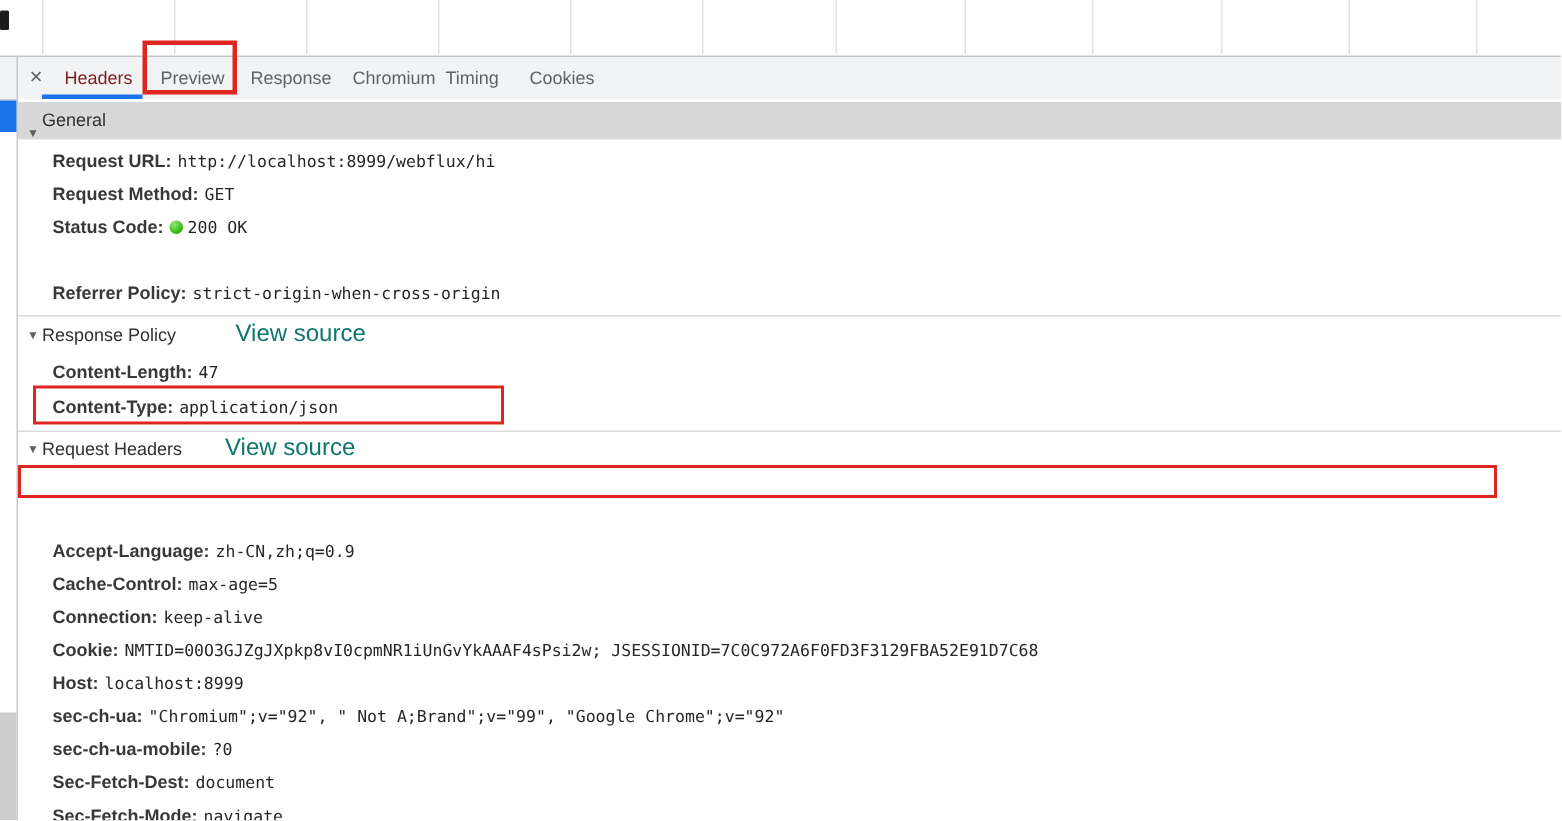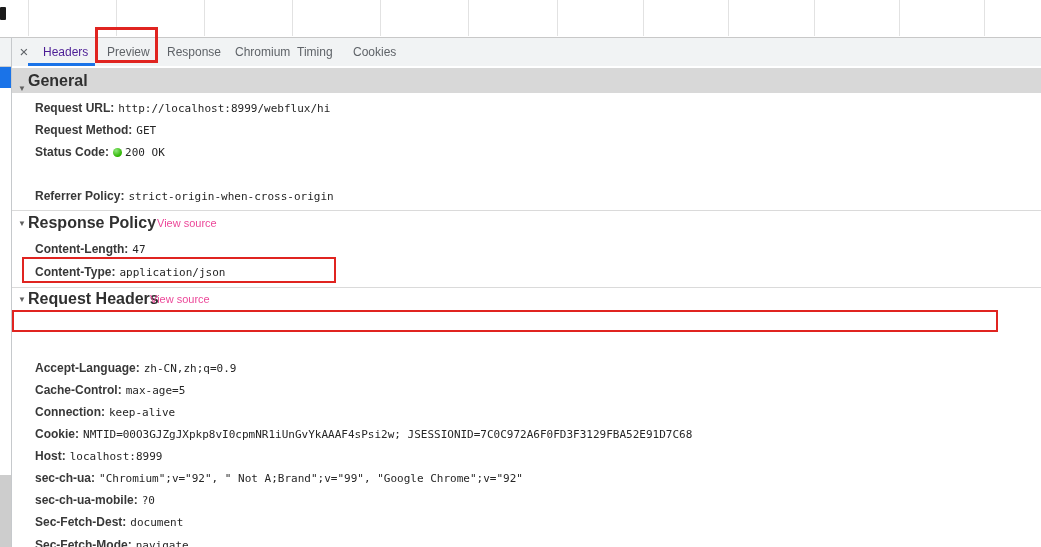--- a/index.html
+++ b/index.html
@@ -11,36 +11,36 @@
              border-bottom:1px solid #c8c8c8;}
   .vline{position:absolute;top:0;width:1px;height:36px;background:#e2e2e2;}
   .cut-glyph{position:absolute;left:0;top:7px;width:6px;height:13px;background:#1b1b1b;border-radius:1px;}
 
   
   .tab-bar{position:absolute;left:0;top:38px;width:1041px;height:28px;background:#f1f3f4;
            border-bottom:1px solid #cacdd1;}
   .close{position:absolute;left:15px;top:0;width:18px;height:28px;line-height:28px;text-align:center;
          font-size:15px;color:#5f6368;cursor:pointer;}
   .tab{position:absolute;top:0;height:28px;line-height:28px;font-size:12px;color:#5f6368;cursor:pointer;}
-  .tab.active{color:#4c1d95;}
+  .tab.active{color:#7f1d1d;}
   .active-underline{position:absolute;left:28px;bottom:0;width:67px;height:3px;background:#1a73e8;}
 
   
   .left-divider{position:absolute;left:11px;top:37px;width:1px;height:510px;background:#c6c9cc;}
   .selected-indicator{position:absolute;left:0;top:67px;width:11px;height:21px;background:#1a73e8;}
   .scroll-thumb{position:absolute;left:0;top:475px;width:11px;height:72px;background:#cdcdcd;}
 
   
   .pane{position:absolute;left:12px;top:66px;width:1029px;height:481px;background:#fff;}
   .section-bar{position:absolute;left:0;width:1029px;height:25px;line-height:25px;background:#d8d8d8;cursor:pointer;}
   .sec-title{position:absolute;left:0;height:14px;line-height:14px;cursor:pointer;white-space:nowrap;}
   .tri{position:absolute;left:6px;top:1px;font-size:8px;color:#616161;}
   .section-bar .tri{top:8px;}
-  .sec-name{position:absolute;left:16px;font-size:16px;font-weight:bold;color:#303030;}
-  .view-source{font-size:11px;color:#ec4899;cursor:pointer;}
+  .sec-name{position:absolute;left:16px;font-size:12px;font-weight:normal;color:#303030;}
+  .view-source{font-size:16px;color:#0f766e;cursor:pointer;}
   .sec-title .view-source{position:absolute;left:145px;}
   .divider{position:absolute;left:0;width:1029px;height:1px;background:#dadada;}
 
   .hrow{position:absolute;left:23px;height:15px;line-height:15px;white-space:nowrap;}
   .hname{font-size:12px;font-weight:bold;color:#383838;}
   .hval{font-size:11px;font-family:"DejaVu Sans Mono","Liberation Mono",monospace;color:#262626;margin-left:4px;}
   .dot{display:inline-block;width:9px;height:9px;border-radius:50%;margin:0 3px 0 4px;
        background:radial-gradient(circle at 35% 30%,#8fe87a,#2db400 70%);vertical-align:-1px;}
 
   

